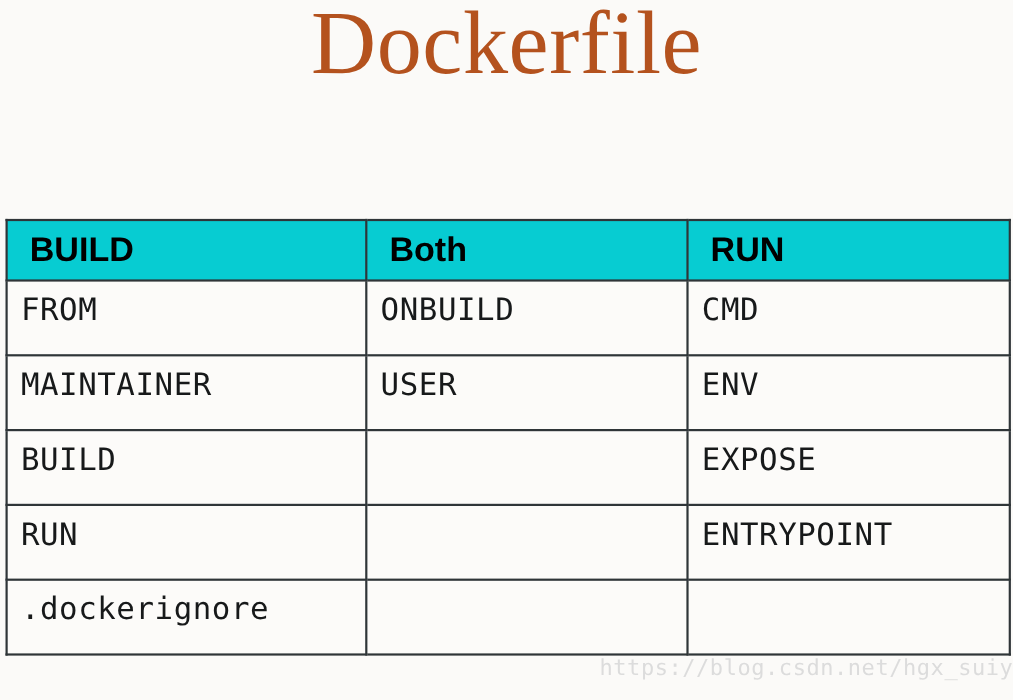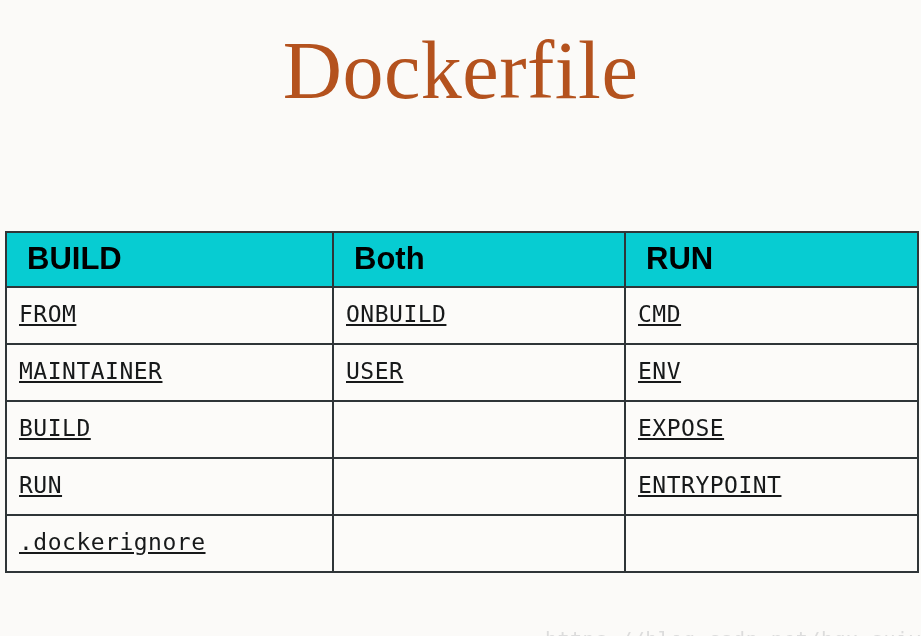--- a/index.html
+++ b/index.html
@@ -14,21 +14,20 @@
     font-family: "Liberation Sans", sans-serif;
     overflow: hidden;
     position: relative;
   }
 
   #slide {
     position: relative;
     width: 921px;
     height: 548px;
     background: #fbfaf8;
-    margin-top: 32px;
   }
 
   
   .slide-title {
     position: absolute;
     left: 0;
     top: -4px;
     width: 921px;
     text-align: center;
     font-family: "Liberation Serif", "DejaVu Serif", serif;
@@ -71,26 +70,25 @@
     line-height: 1;
     padding: 0 0 2px 20px;
     letter-spacing: 0px;
   }
 
   .dockerfile-table tbody td {
     background: #fcfbf9;
     height: 52px;
     color: #17191a;
     font-family: "DejaVu Sans Mono", "Liberation Mono", monospace;
-    font-size: 23px;
+    font-size: 28px;
     line-height: 1;
-    padding: 0 0 3px 12px;
+    padding: 0 0 14px 12px;
     letter-spacing: 0.5px;
     white-space: nowrap;
-    text-decoration: underline;
   }
 
   .dockerfile-table tbody td.empty {
     color: transparent;
   }
 
   
   .watermark {
     position: absolute;
     left: 545px;

